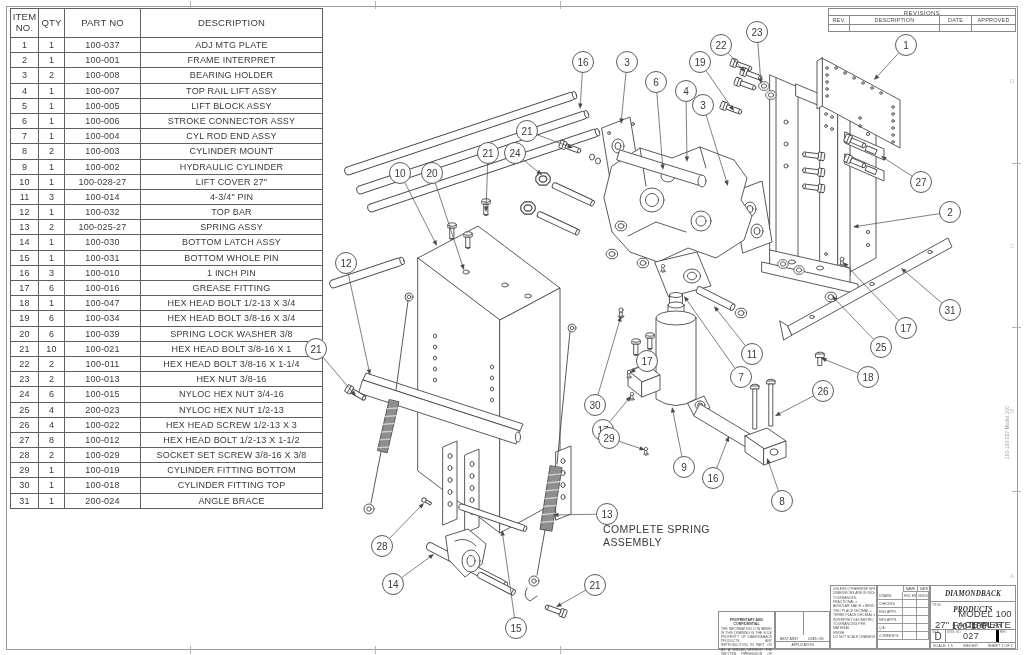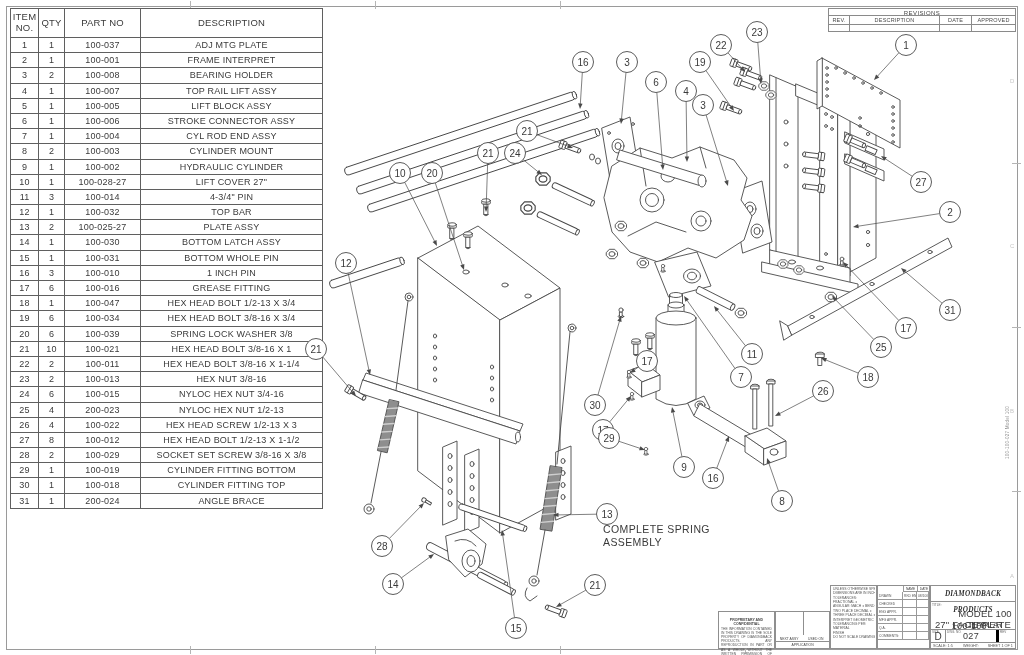--- a/index.html
+++ b/index.html
@@ -188,21 +188,21 @@
       <tr>
         <td>12</td>
         <td>1</td>
         <td>100-032</td>
         <td>TOP BAR</td>
       </tr>
       <tr>
         <td>13</td>
         <td>2</td>
         <td>100-025-27</td>
-        <td>PLATE ASSY</td>
+        <td>SPRING ASSY</td>
       </tr>
       <tr>
         <td>14</td>
         <td>1</td>
         <td>100-030</td>
         <td>BOTTOM LATCH ASSY</td>
       </tr>
       <tr>
         <td>15</td>
         <td>1</td>

